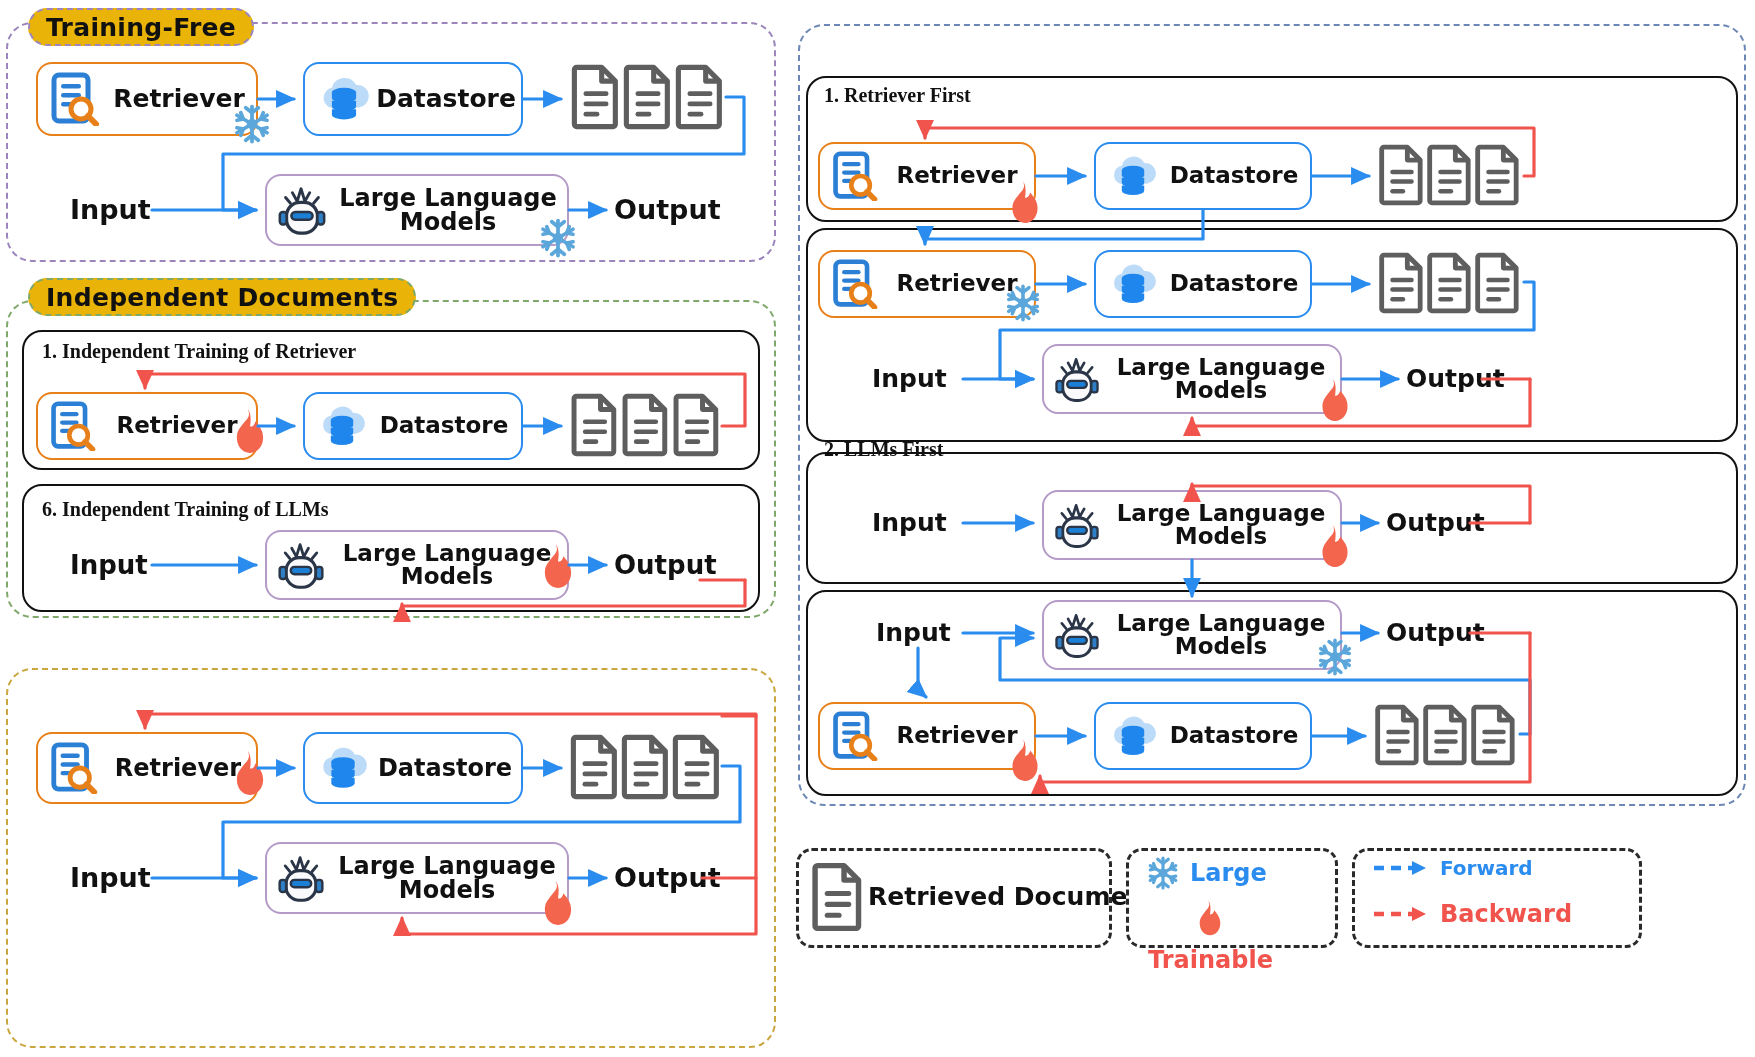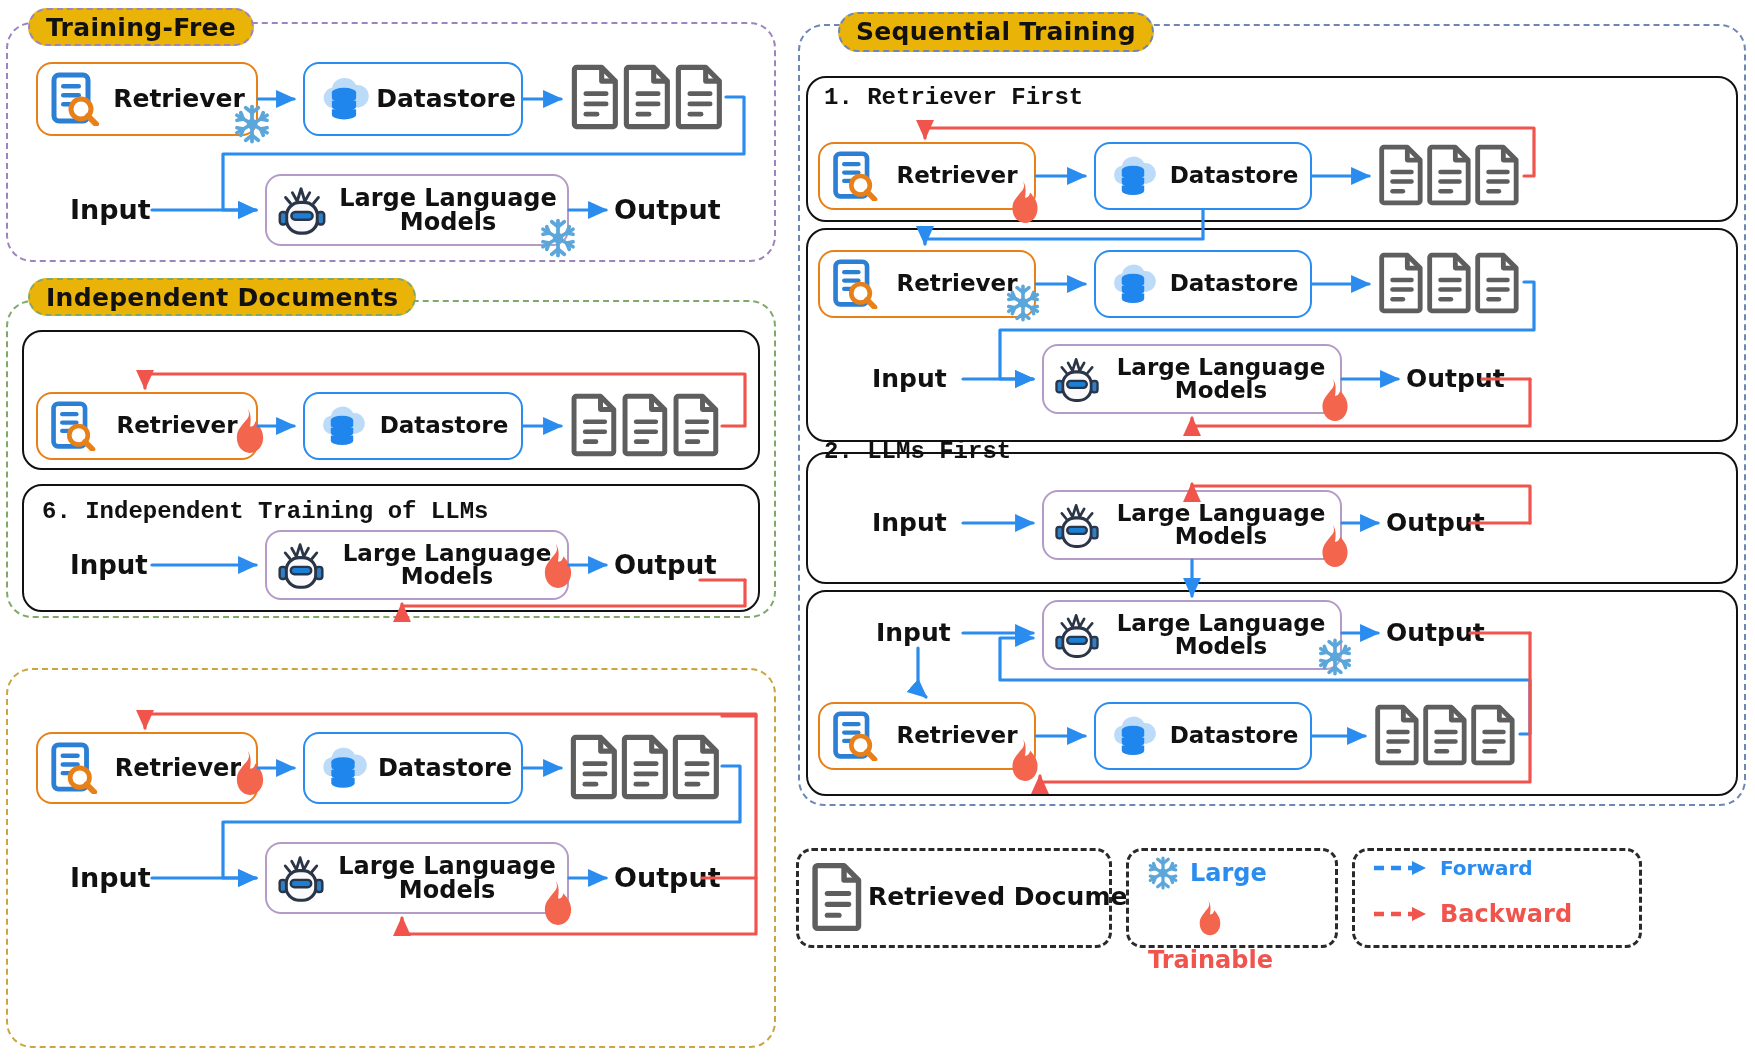--- a/index.html
+++ b/index.html
@@ -10,21 +10,21 @@
   .abs{position:absolute;box-sizing:border-box;}
 
   
   .group{position:absolute;box-sizing:border-box;border-style:dashed;border-width:2.5px;border-radius:26px;background:transparent;}
   .group-label{position:absolute;box-sizing:border-box;border-style:dashed;border-width:2.5px;border-radius:22px;background:#eab308;
      display:flex;align-items:flex-start;justify-content:center;padding:3px 16px 6px 16px;white-space:nowrap;
      font-family:"DejaVu Sans", sans-serif;font-size:25px;font-weight:700;color:#111;letter-spacing:.3px;}
 
   
   .panel{position:absolute;box-sizing:border-box;border:2.5px solid #111;border-radius:20px;background:#fff;}
-  .panel-title{position:absolute;font-family:Liberation Mono, monospace;font-size:24px;font-weight:700;color:#111;white-space:nowrap;}
+  .panel-title{position:absolute;font-family:Liberation Serif, serif;font-size:20px;font-weight:700;color:#111;white-space:nowrap;}
 
   
   .cbox{position:absolute;box-sizing:border-box;border-radius:16px;background:#fff;display:flex;align-items:center;}
   .cbox.retriever{border:2.5px solid #E8801A;}
   .cbox.datastore{border:2.5px solid #2B8CEF;}
   .cbox.llm{border:2.5px solid #B49BC8;}
   .cbox .lbl{font-family:"DejaVu Sans", sans-serif;font-weight:700;color:#111;line-height:1.02;text-align:center;flex:1;}
 
   
   .tnode{position:absolute;font-family:"DejaVu Sans", sans-serif;font-weight:700;color:#111;white-space:nowrap;}
@@ -165,20 +165,21 @@
 
   <div class="tnode" style="left:70px;top:194px;font-size:27px;">Input</div>
   <div class="tnode" style="left:614px;top:194px;font-size:27px;">Output</div>
 
   <div class="group" style="left:6px;top:300px;width:770px;height:318px;border-color:#7FA86B;"></div>
   <div class="group-label" style="left:28px;top:278px;height:38px;border-color:#7FA86B;">
     <span>Independent Documents</span>
   </div>
 
   <div class="panel" style="left:22px;top:330px;width:738px;height:140px;"></div>
+  <div class="panel-title" style="left:42px;top:340px;">1. Independent Training of Retriever</div>
 
   <div class="cbox retriever" style="left:36px;top:392px;width:222px;height:68px;">
     <svg class="ic" width="50" height="50" viewBox="0 0 54 54" style="margin-left:10px">
         <use href="#icoRetriever"></use>
       </svg>
     <span class="lbl" style="font-size:23px;">Retriever</span>
   </div>
   <svg class="ic badge" style="left:232px;top:408px" width="36" height="46" viewBox="0 0 32 42">
       <use href="#icoFlame"></use>
     </svg>
@@ -258,23 +259,20 @@
     </span>
   </div>
   <svg class="ic badge" style="left:540px;top:880px" width="36" height="46" viewBox="0 0 32 42">
       <use href="#icoFlame"></use>
     </svg>
 
   <div class="tnode" style="left:70px;top:862px;font-size:27px;">Input</div>
   <div class="tnode" style="left:614px;top:862px;font-size:27px;">Output</div>
 
   <div class="group" style="left:798px;top:24px;width:948px;height:782px;border-color:#6C87B5;"></div>
-  <div class="group-label" style="left:838px;top:12px;height:40px;border-color:#6C87B5;">
-    <span>Sequential Training</span>
-  </div>
 
   <div class="panel" style="left:806px;top:76px;width:932px;height:146px;"></div>
   <div class="panel-title" style="left:824px;top:84px;">1. Retriever First</div>
 
   <div class="cbox retriever" style="left:818px;top:142px;width:218px;height:68px;">
     <svg class="ic" width="50" height="50" viewBox="0 0 54 54" style="margin-left:10px">
         <use href="#icoRetriever"></use>
       </svg>
     <span class="lbl" style="font-size:23px;">Retriever</span>
   </div>

